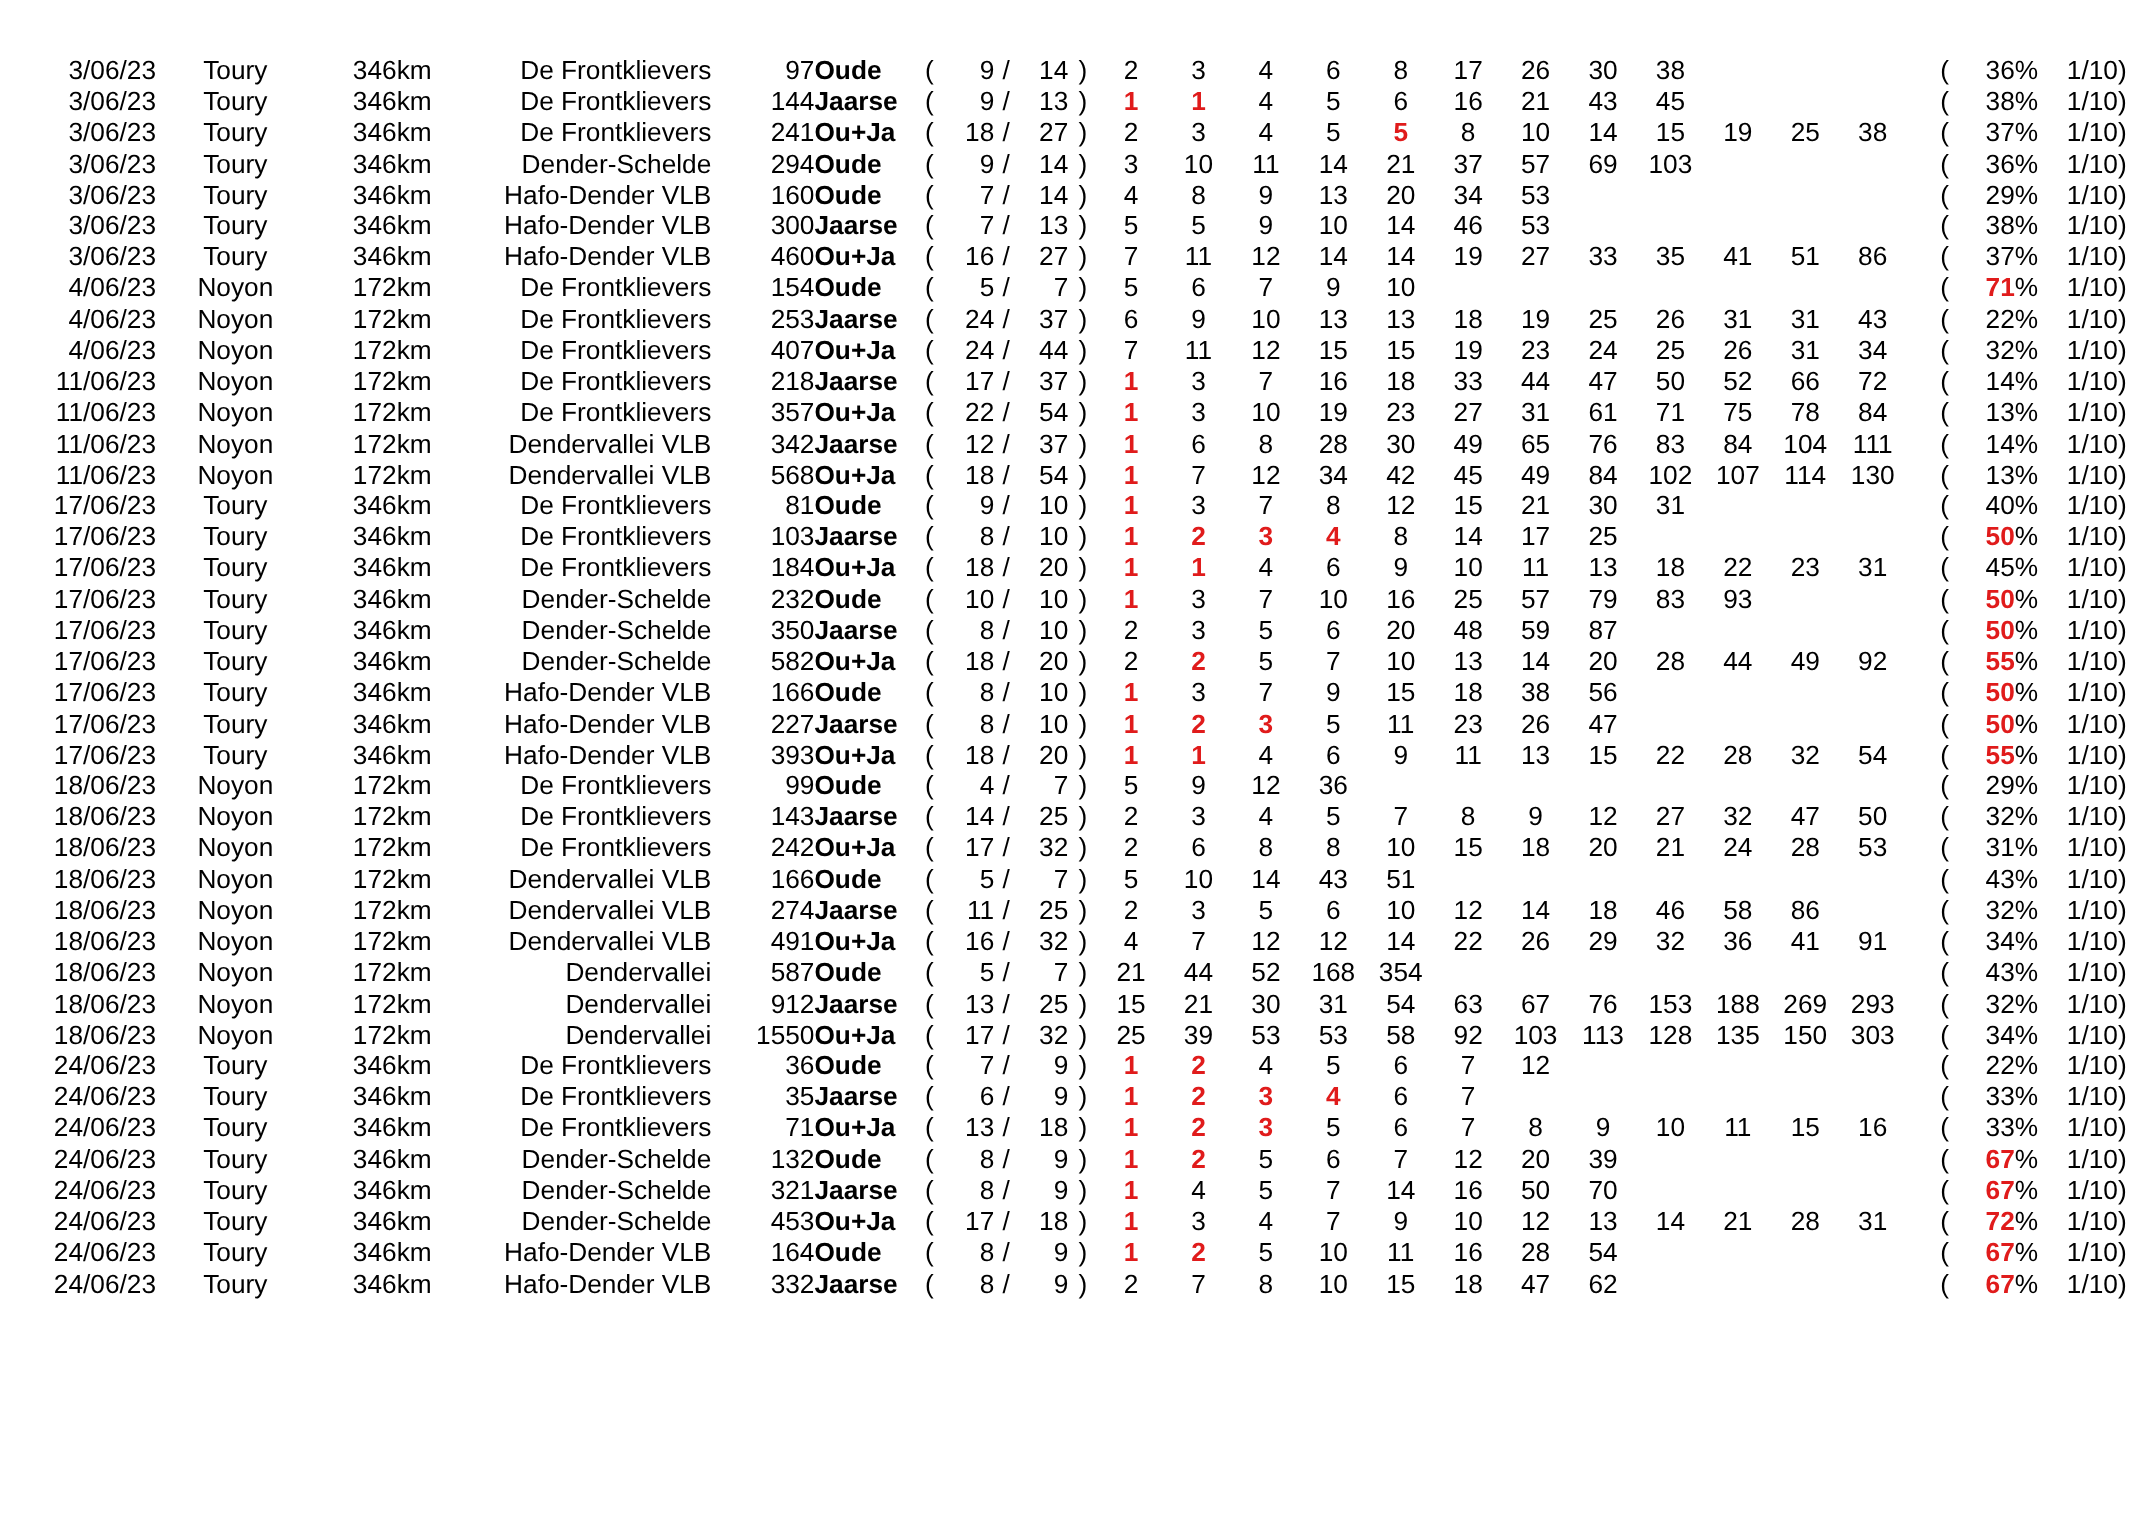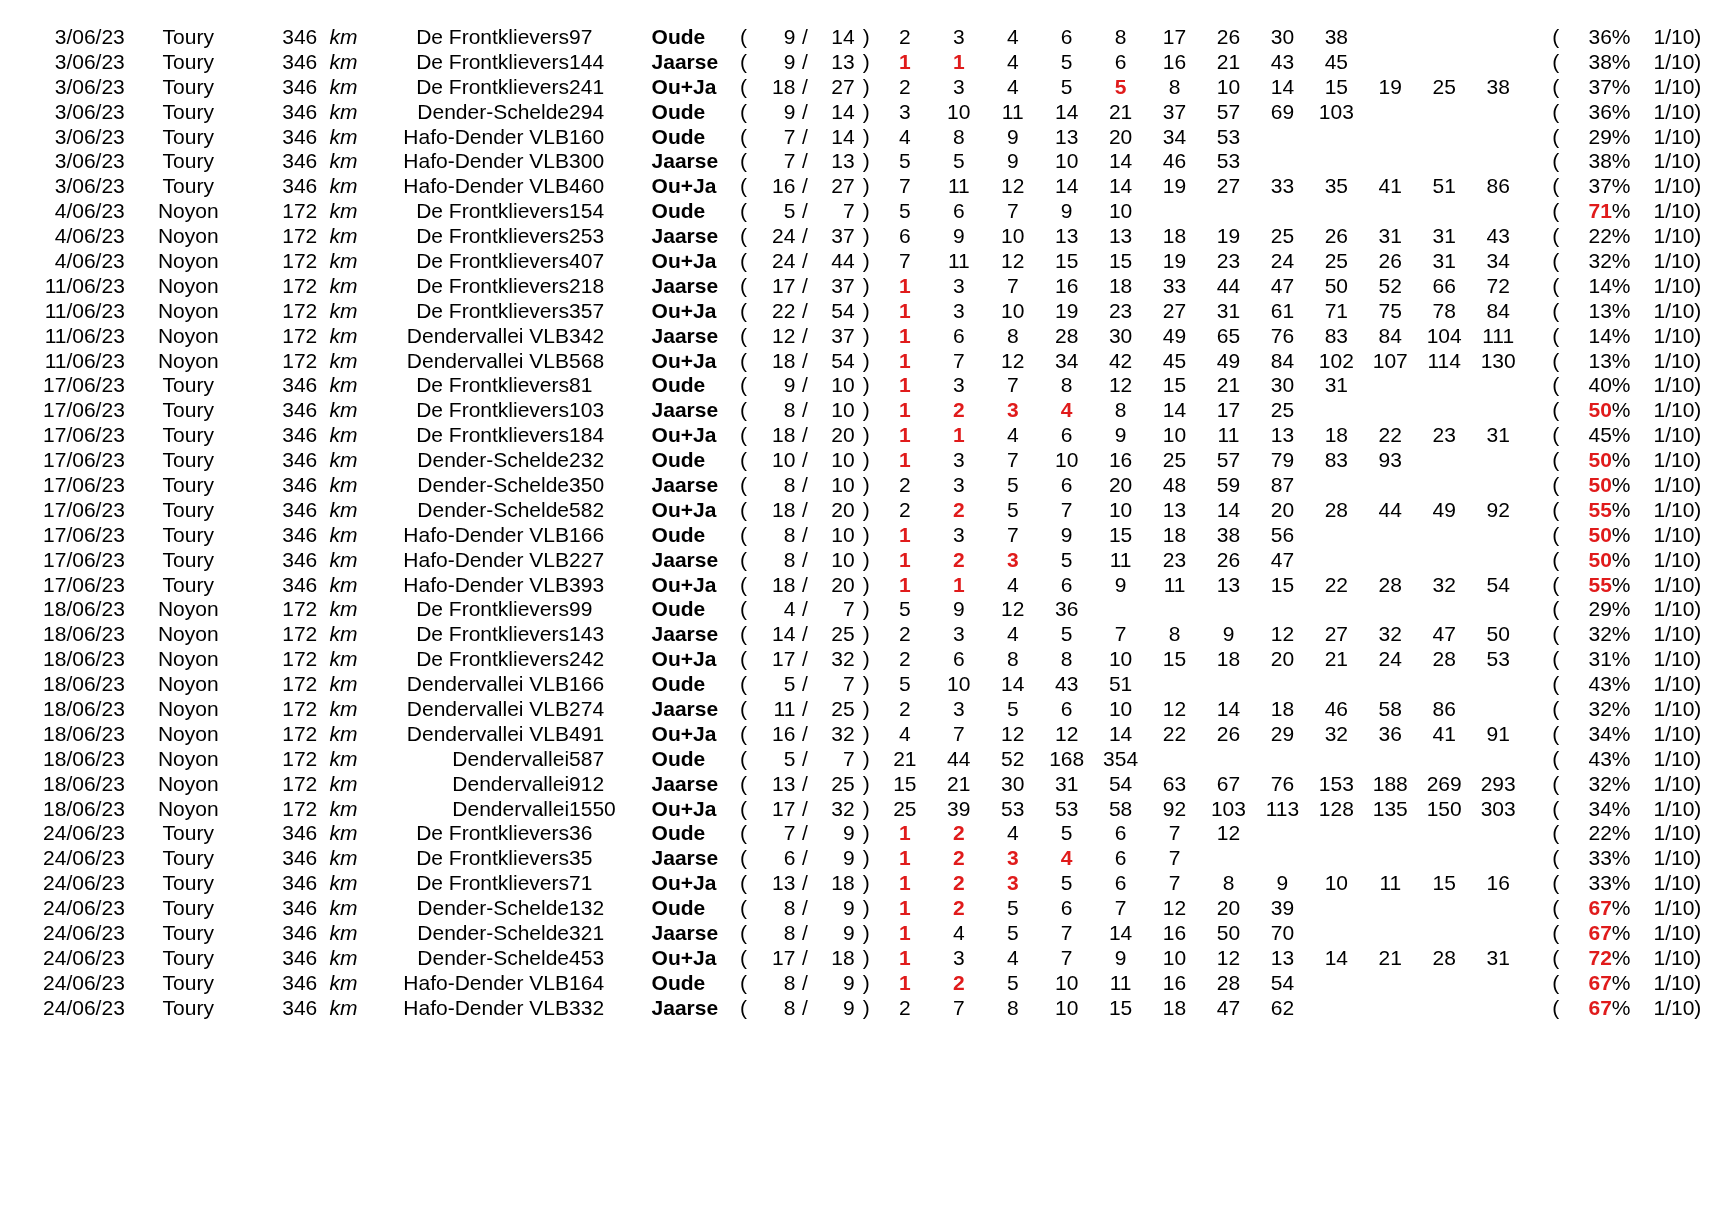--- a/index.html
+++ b/index.html
@@ -12,21 +12,21 @@
     width: 1720px;
     height: 1216px;
     font-family: "Liberation Sans", sans-serif;
     color: #000000;
     overflow: hidden;
   }
   #sheet {
     position: relative;
     width: 1720px;
     height: 1216px;
-    padding-top: 24px;
+    padding-top: 44px;
     box-sizing: border-box;
   }
   table.results {
     border-collapse: collapse;
     width: 1720px;
     table-layout: fixed;
     font-size: 21px;
     line-height: 1;
   }
   table.results tr {
@@ -35,23 +35,23 @@
   table.results td {
     padding: 0;
     white-space: nowrap;
     vertical-align: middle;
     font-size: 21px;
   }
   
   .c-date      { width: 118px; text-align: right; padding-right: 6px; }
   .c-place     { width: 120px; text-align: center;  padding-left: 4px; }
   .c-dist      { width: 62px;  text-align: right; margin-top: 30px; }
-  .c-km        { width: 38px;  text-align: right;  padding-left: 7px; font-style: italic; }
+  .c-km        { width: 38px;  text-align: left;  padding-left: 7px; }
   .c-club      { width: 200px; text-align: right; }
-  .c-count     { width: 78px;  }
+  .c-count     { width: 78px;  text-align: right; }
   .c-cat       { width: 76px;  text-align: left;  padding-left: 7px; font-weight: bold; }
   .c-paren     { width: 22px;  text-align: center; }
   .c-prize     { width: 38px;  text-align: right; }
   .c-slash     { width: 18px;  text-align: center; }
   .c-total     { width: 38px;  text-align: right; }
   .c-parenc    { width: 22px;  text-align: center; }
   .c-n         { width: 51px;  text-align: center; }
   .c-gap       { width: 16px; }
   .c-paren2    { width: 26px;  text-align: center; }
   .c-pct       { width: 40px;  text-align: right; }

